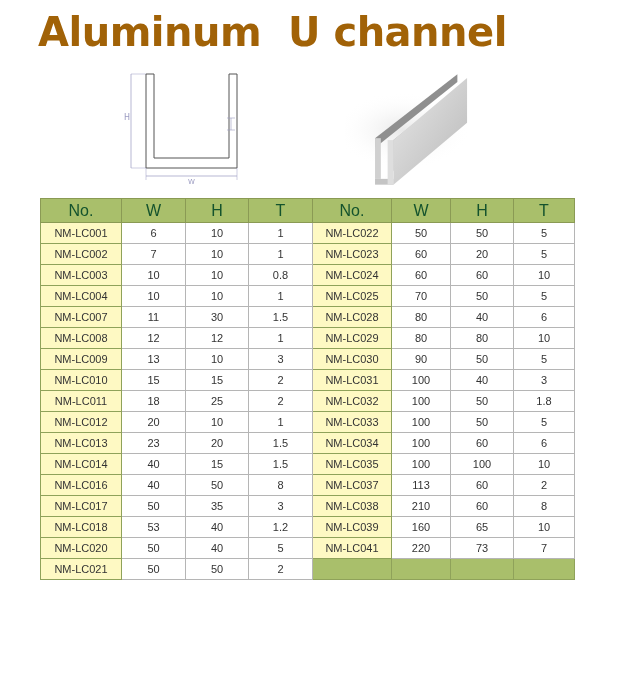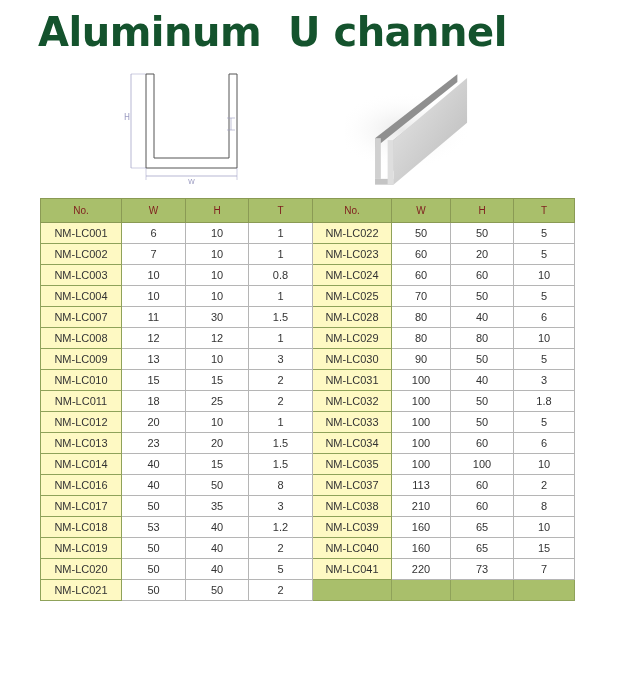--- a/index.html
+++ b/index.html
@@ -1,37 +1,37 @@
 <!DOCTYPE html>
 <html><head>
 <meta charset="utf-8">
 <style>
   html, body { margin: 0; padding: 0; background: #ffffff; }
   body { width: 617px; height: 684px; position: relative; overflow: hidden; font-family: "Liberation Sans", "DejaVu Sans", sans-serif; }
   .title {
     position: absolute; left: 38px; top: 4px;
     font-family: "DejaVu Sans", sans-serif; font-weight: bold;
-    font-size: 40px; letter-spacing: -0.5px; color: #14532d;
+    font-size: 40px; letter-spacing: -0.5px; color: #a16207;
     white-space: pre; line-height: 56px;
   }
   .diagram { position: absolute; left: 118px; top: 66px; width: 140px; height: 120px; }
   .photo { position: absolute; left: 345px; top: 62px; width: 155px; height: 132px; }
   table.spec {
     position: absolute; left: 40px; top: 198px;
     border-collapse: collapse; table-layout: fixed;
     width: 534px;
     font-size: 11px; color: #333;
   }
   table.spec td, table.spec th {
     border: 1px solid #b5b5b5;
     height: 20px; padding: 0; text-align: center;
     font-weight: normal;
   }
   table.spec th {
-    background: #a9bf6b; color: #7f1d1d; font-size: 10px; height: 23px;
+    background: #a9bf6b; color: #14532d; font-size: 16px; height: 23px;
     border-color: #8a9a54;
   }
   table.spec td.no { background: #fef9c3; color: #333; border-color: #8fa25a; }
   table.spec td.val { background: #ffffff; }
   table.spec td.empty { background: #a9bf6b; border-color: #8fa25a; }
 </style>
 </head>
 <body>
 
 <div class="title">Aluminum  U channel</div>
@@ -252,30 +252,20 @@
         <td class="no">NM-LC018</td>
         <td class="val">53</td>
         <td class="val">40</td>
         <td class="val">1.2</td>
         <td class="no">NM-LC039</td>
         <td class="val">160</td>
         <td class="val">65</td>
         <td class="val">10</td>
       </tr>
       <tr>
-        <td class="no">NM-LC019</td>
-        <td class="val">50</td>
-        <td class="val">40</td>
-        <td class="val">2</td>
-        <td class="no">NM-LC040</td>
-        <td class="val">160</td>
-        <td class="val">65</td>
-        <td class="val">15</td>
-      </tr>
-      <tr>
         <td class="no">NM-LC020</td>
         <td class="val">50</td>
         <td class="val">40</td>
         <td class="val">5</td>
         <td class="no">NM-LC041</td>
         <td class="val">220</td>
         <td class="val">73</td>
         <td class="val">7</td>
       </tr>
       <tr>

